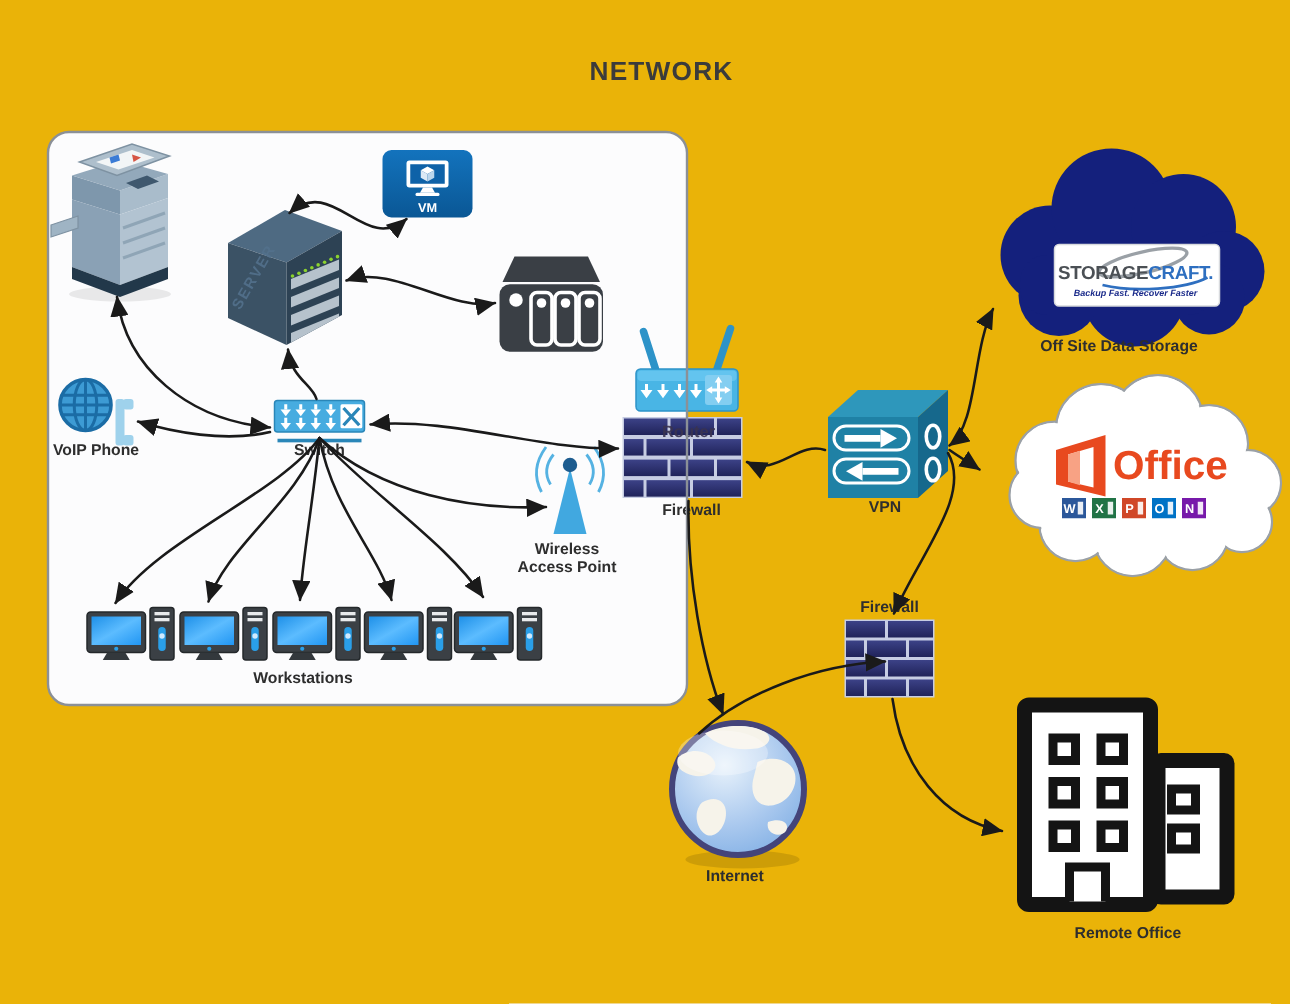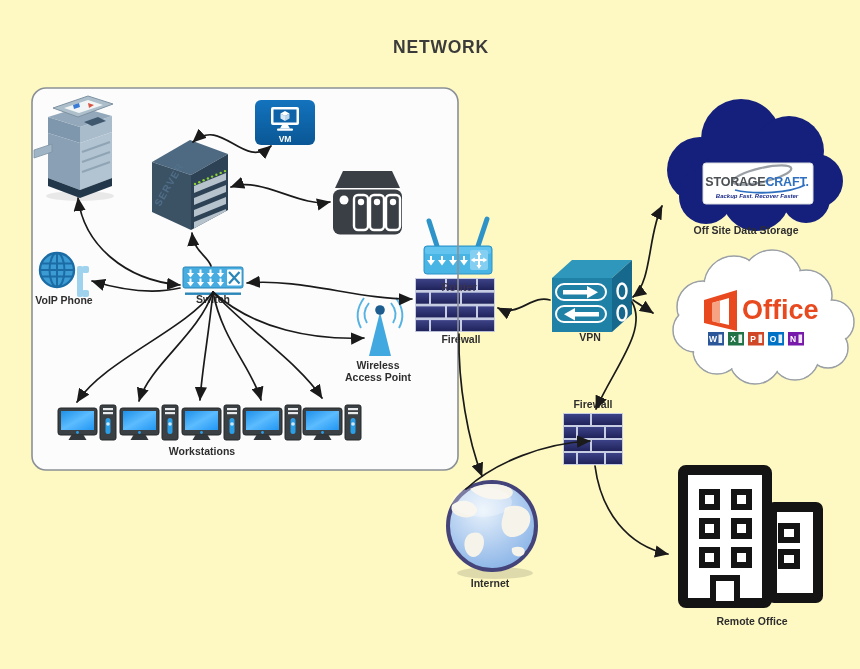--- a/index.html
+++ b/index.html
@@ -1,16 +1,16 @@
 <!DOCTYPE html>
 <html><head>
 <meta charset="utf-8">
 <style>
   html,body{margin:0;padding:0;background:#f6f6f7;}
-  .stage{position:relative;width:860px;height:669px;background:#fef9c3;overflow:hidden;
+  .stage{position:relative;width:860px;height:669px;background:#eab308;overflow:hidden;
          font-family:"Liberation Sans", sans-serif;}
   svg{position:absolute;left:0;top:0;}
   text{font-family:"Liberation Sans", sans-serif;}
   .caption{font-size:10.5px;font-weight:bold;fill:#2e2e2e;}
   .conn{fill:none;stroke:#1a1a1a;stroke-width:1.7;stroke-linecap:round;}
 </style>
 </head>
 <body>
 
 <div class="stage">

